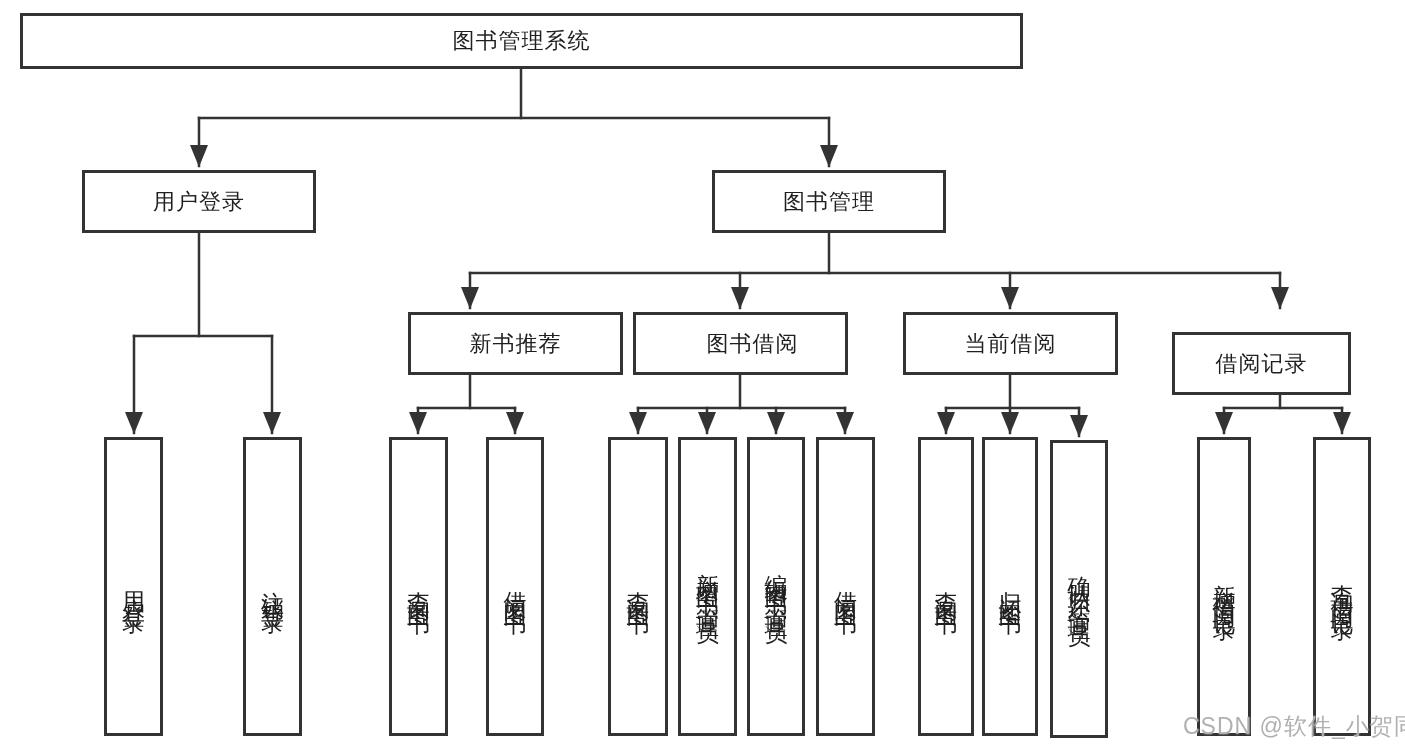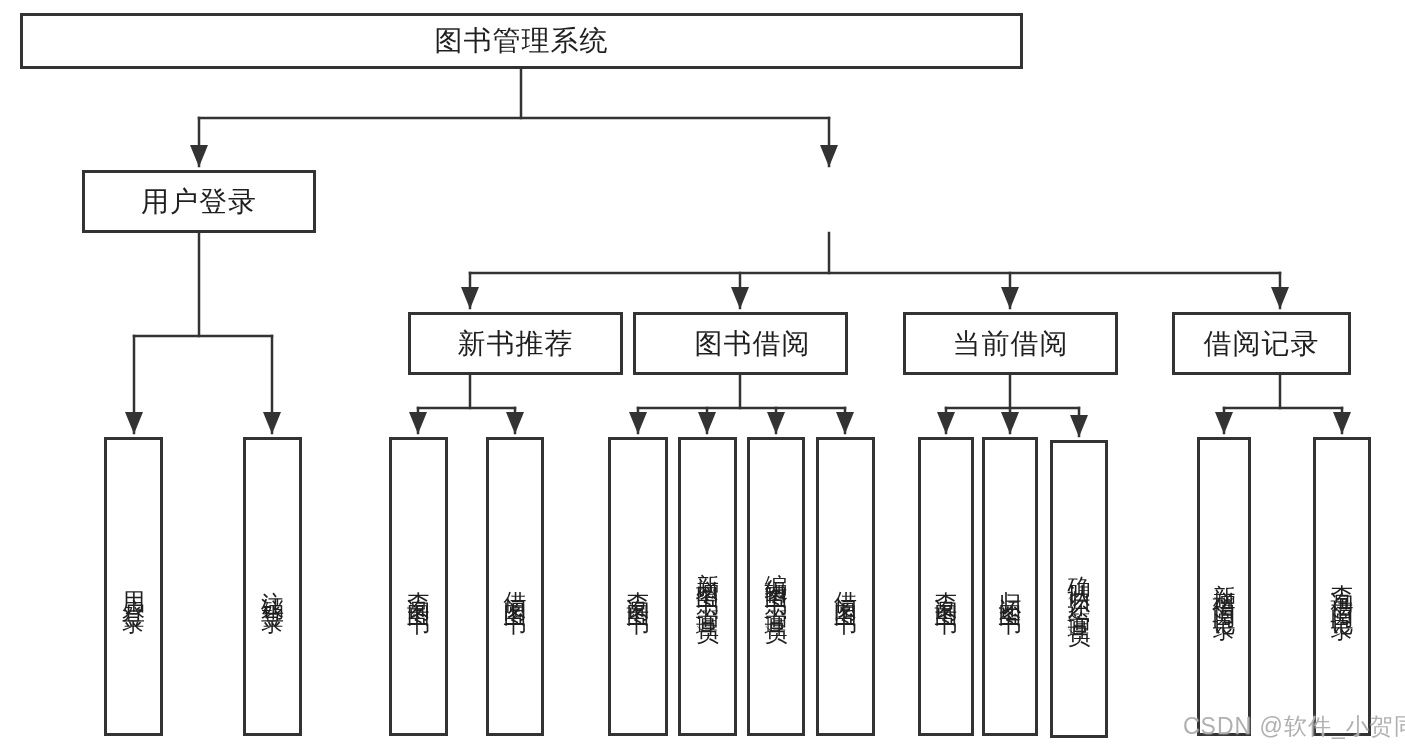--- a/index.html
+++ b/index.html
@@ -25,21 +25,21 @@
   .box {
     position: absolute;
     background: #ffffff;
     border: 3px solid #333333;
     box-sizing: border-box;
     display: flex;
     align-items: center;
     justify-content: center;
     color: #1f1f1f;
   }
-  .hbox { font-size: 28px; letter-spacing: 1px; }
+  .hbox { font-size: 22px; letter-spacing: 1px; }
   .vbox span {
     writing-mode: vertical-rl;
     text-orientation: mixed;
     font-size: 23px;
     letter-spacing: 7px;
     line-height: 1;
     white-space: nowrap;
   }
   .watermark {
     position: absolute;
@@ -111,31 +111,34 @@
     <path class="ln" d="M1342,408 L1342,433" marker-end="url(#arrowhead)"></path>
   </svg>
 
   <div class="box hbox" style="left:20px; top:13px; width:1003px; height:56px;">
     <span>图书管理系统</span>
   </div>
 
   <div class="box hbox" style="left:82px; top:170px; width:234px; height:63px;">
     <span>用户登录</span>
   </div>
+  <div class="box hbox" style="left:712px; top:170px; width:234px; height:63px;">
+    <span>图书管理</span>
+  </div>
 
   <div class="box hbox" style="left:363px; top:312px; width:215px; height:63px;margin-left:45px;">
     <span>新书推荐</span>
   </div>
   <div class="box hbox" style="left:633px; top:312px; width:215px; height:63px;padding-left:24px;">
     <span>图书借阅</span>
   </div>
   <div class="box hbox" style="left:903px; top:312px; width:215px; height:63px;">
     <span>当前借阅</span>
   </div>
-  <div class="box hbox" style="left:1172px; top:312px; width:179px; height:63px;">
+  <div class="box hbox" style="left:1172px; top:332px; width:179px; height:63px;">
     <span>借阅记录</span>
   </div>
 
   <div class="box vbox" style="left:104px; top:437px; width:59px; height:299px;">
     <span>用户登录</span>
   </div>
   <div class="box vbox" style="left:243px; top:437px; width:59px; height:299px;">
     <span>注销登录</span>
   </div>
 

